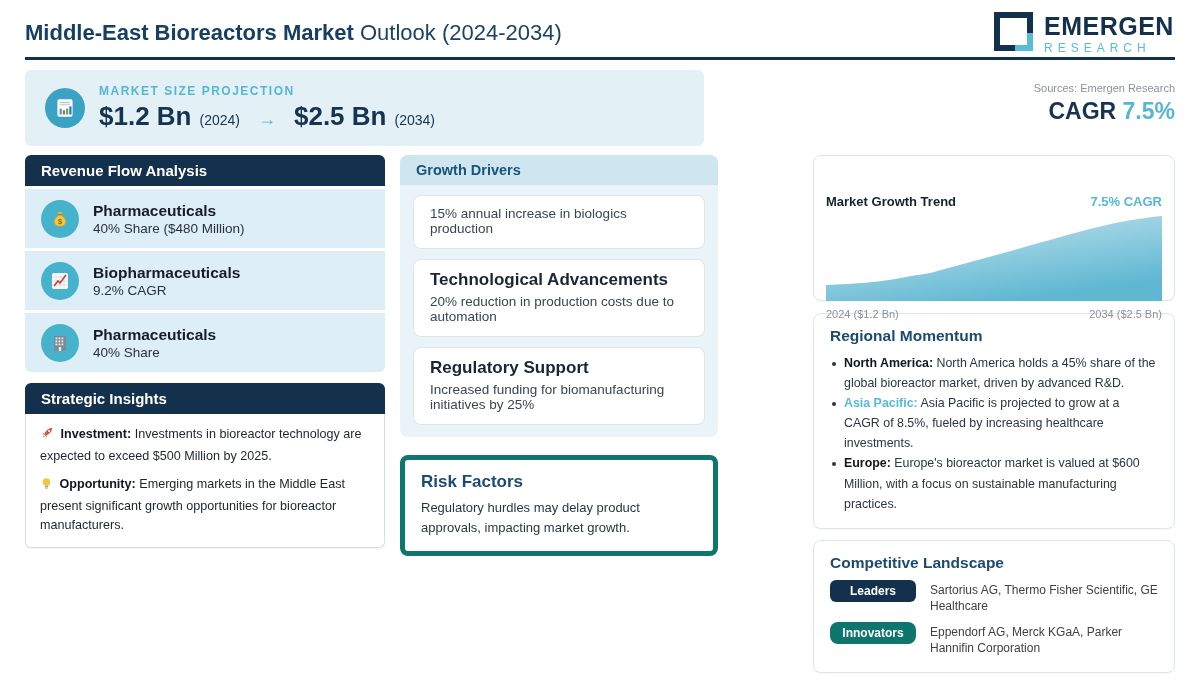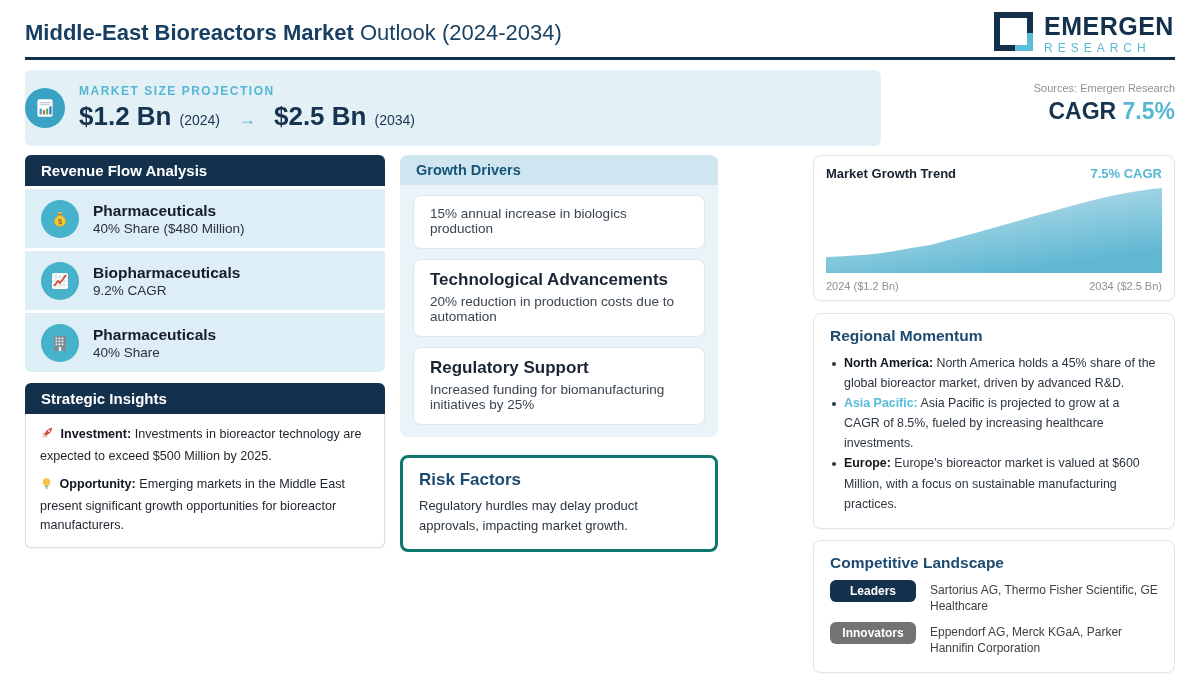--- a/index.html
+++ b/index.html
@@ -8,22 +8,22 @@
 
   
   .page-title { position:absolute; left:25px; top:20px; font-size:22px; color:#1b4262; }
   .page-title .bold { font-weight:bold; color:#173f63; }
   .header-rule { position:absolute; left:25px; top:57px; width:1150px; height:3px; background:#13304d; }
   .logo { position:absolute; left:992px; top:10px; display:flex; align-items:center; gap:8px; }
   .logo-text .l1 { font-size:25px; font-weight:bold; color:#13304d; letter-spacing:.5px; line-height:1; }
   .logo-text .l2 { font-size:12px; color:#59bdd6; letter-spacing:5px; line-height:1; margin-top:3px; }
 
   
-  .banner { position:absolute; left:25px; top:70px; width:856px; height:76px; background:#e3f0f6;
-            border-radius:6px; display:flex; align-items:center; }
+  .banner { position:absolute; left:25px; top:70px; width:679px; height:76px; background:#e3f0f6;
+            border-radius:6px; display:flex; align-items:center; padding-left:20px; }
   .banner-icon { width:40px; height:40px; border-radius:50%; background:#3aa3c4; display:flex;
                  align-items:center; justify-content:center; margin-right:14px; flex:0 0 auto; }
   .banner-label { font-size:12px; font-weight:bold; letter-spacing:1.5px; color:#56b7d4; margin-bottom:3px; }
   .banner-values { display:flex; align-items:baseline; gap:8px; color:#16334f; }
   .big-val { font-size:26px; font-weight:bold; }
   .yr { font-size:14px; }
   .arrow { font-size:18px; color:#56b7d4; margin:0 10px; }
   .sources-block { position:absolute; right:25px; top:82px; text-align:right; }
   .sources { font-size:11px; color:#8b9198; margin-bottom:4px;text-align:right; }
   .cagr-line { font-size:23px; font-weight:bold; }
@@ -53,49 +53,49 @@
 
   
   .mid-col { position:absolute; left:400px; top:155px; width:318px; }
   .drivers { background:#e9f3f8; border-radius:8px; padding-bottom:12px; }
   .drivers-header { background:#cfe6f0; color:#17547a; font-size:14.5px; font-weight:bold;
                     padding:7px 16px; border-radius:8px 8px 0 0; }
   .driver-card { background:#ffffff; border:1px solid #dce7ed; border-radius:8px;
                  margin:10px 13px 0; padding:10px 16px 12px; }
   .driver-title { font-size:17px; font-weight:bold; color:#1b2534; margin-bottom:4px; }
   .driver-sub { font-size:13.5px; color:#3a4552; }
-  .risk-card { background:#ffffff; border:3px solid #0f766e; border-radius:8px; margin-top:18px;
+  .risk-card { background:#ffffff; border:5px solid #0f766e; border-radius:8px; margin-top:18px;
                padding:12px 16px 14px; }
   .risk-title { font-size:17px; font-weight:bold; color:#1d4a70; margin-bottom:6px; }
   .risk-text { font-size:13px; color:#2c3640; line-height:1.5; max-width:350px; }
 
   
   .right-col { position:absolute; left:813px; top:155px; width:362px; }
   .card { background:#ffffff; border:1px solid #dce7ed; border-radius:8px; box-shadow:0 1px 2px rgba(0,0,0,.04); }
   .trend-card { padding:10px 12px 8px; height:146px; }
-  .trend-head { display:flex; justify-content:space-between; align-items:center; margin-bottom:6px; }
+  .trend-head { display:flex; justify-content:space-between; align-items:center; margin-bottom:6px;margin-top:28px; }
   .trend-title { font-size:13px; font-weight:bold; color:#15212e; }
   .trend-cagr { font-size:13px; font-weight:bold; color:#56b7d4; }
   .trend-labels { display:flex; justify-content:space-between; font-size:11px; color:#8a9198; margin-top:3px; }
 
   .regional-card { margin-top:12px; padding:13px 16px 14px; }
   .card-title { font-size:15.5px; font-weight:bold; color:#1d4a70; margin-bottom:8px; }
   .bullets { list-style:none; }
   .bullets li { position:relative; padding-left:14px; font-size:12.4px; color:#2c3640; line-height:1.62; }
   .bullets li::before { content:""; position:absolute; left:2px; top:9px; width:4px; height:4px;
                         border-radius:50%; background:#2c3640; }
   .b-label { font-weight:bold; color:#10161c; }
   .b-label.teal { color:#56bcd9; }
 
   .comp-card { margin-top:11px; padding:13px 16px 15px; }
   .comp-row { display:flex; align-items:flex-start; gap:14px; margin-top:8px; }
   .badge { width:86px; flex:0 0 auto; text-align:center; font-size:12px; font-weight:bold;
            color:#ffffff; padding:4px 0; border-radius:6px; }
   .badge.leaders { background:#13304d; }
-  .badge.innovators { background:#737373; }
+  .badge.innovators { background:#0f766e;border-radius:8px; }
   .companies { font-size:12px; color:#404040; line-height:1.35; padding-top:2px; }
 </style>
 </head>
 <body>
 
 <div class="canvas">
 
   <div class="page-title">
     <span class="bold">Middle-East Bioreactors Market</span><span> Outlook (2024-2034)</span>
   </div>

